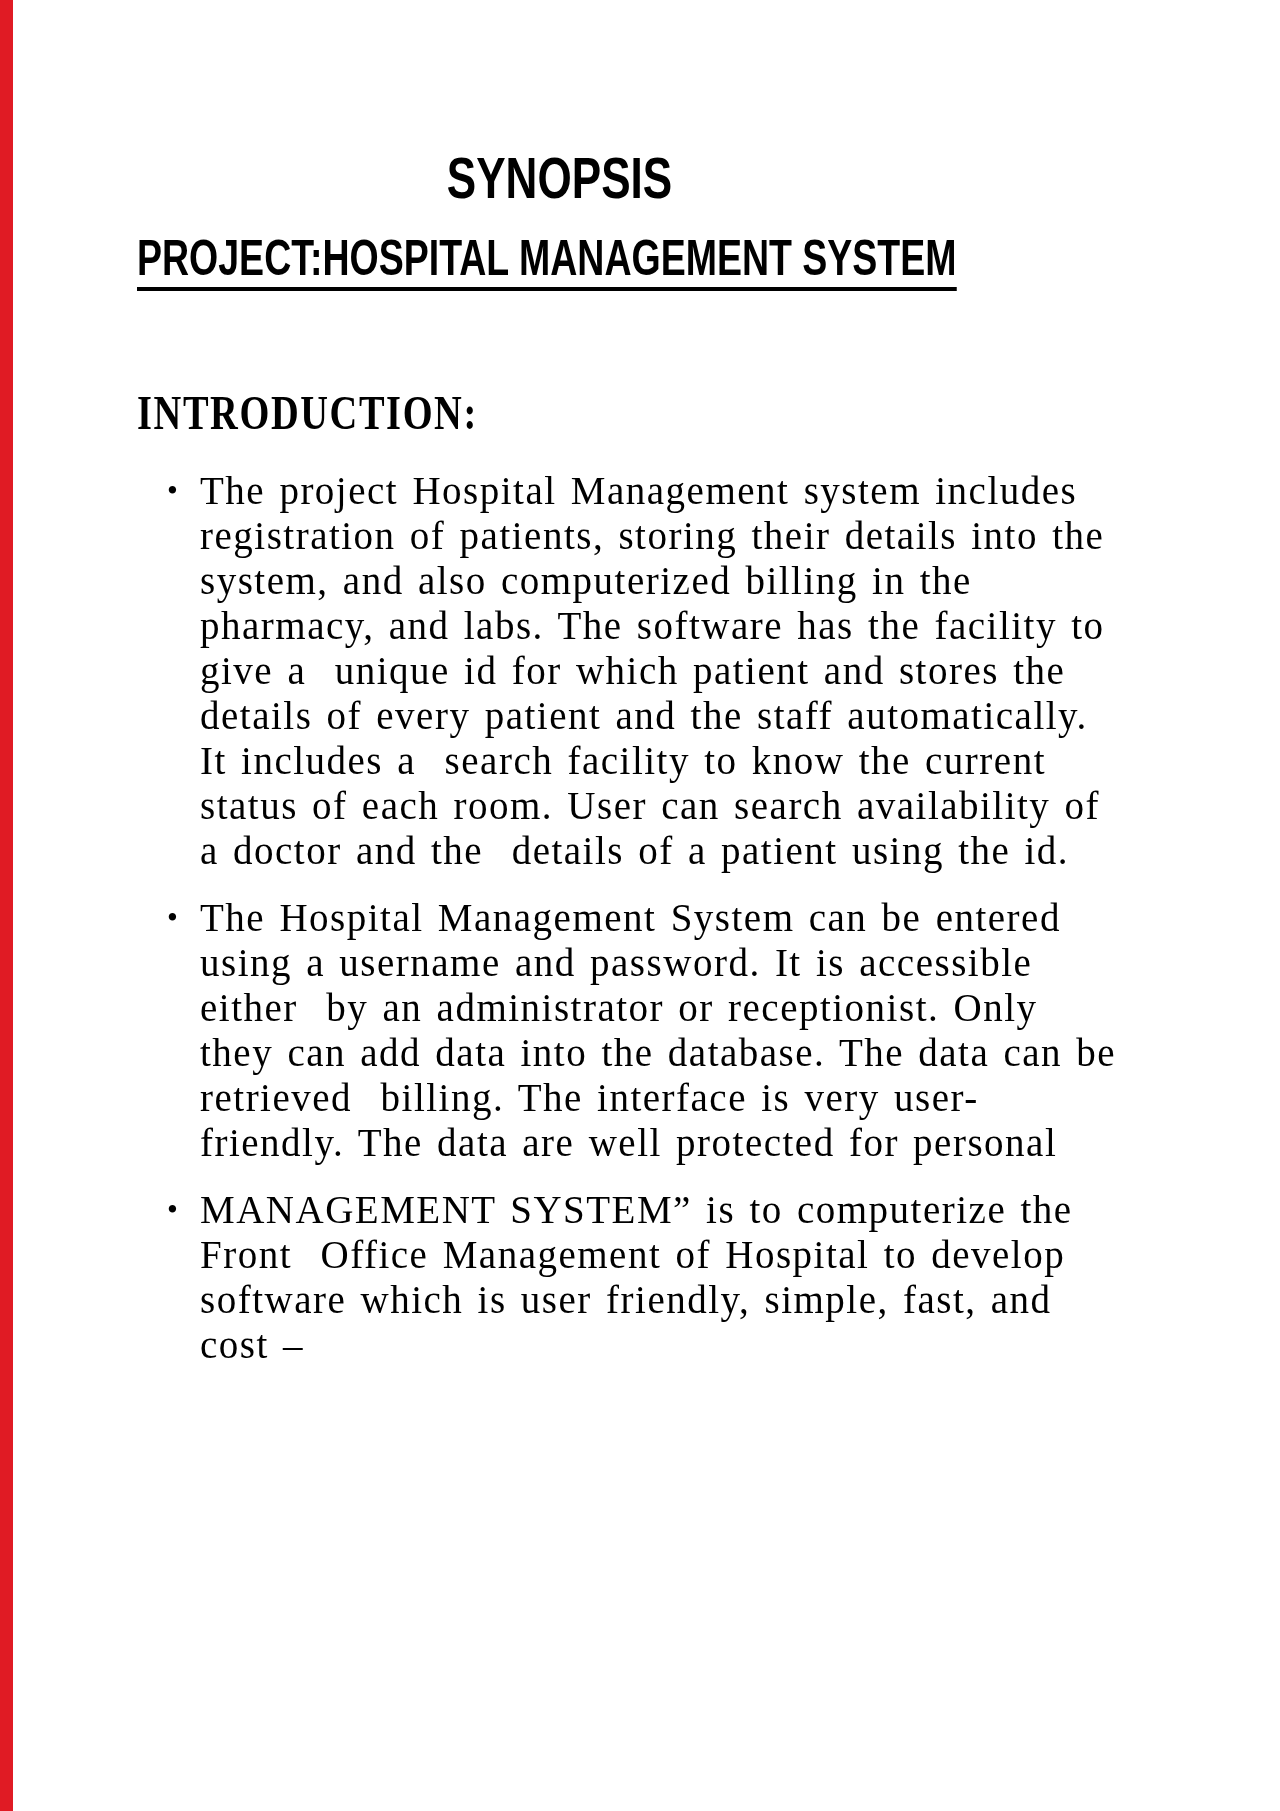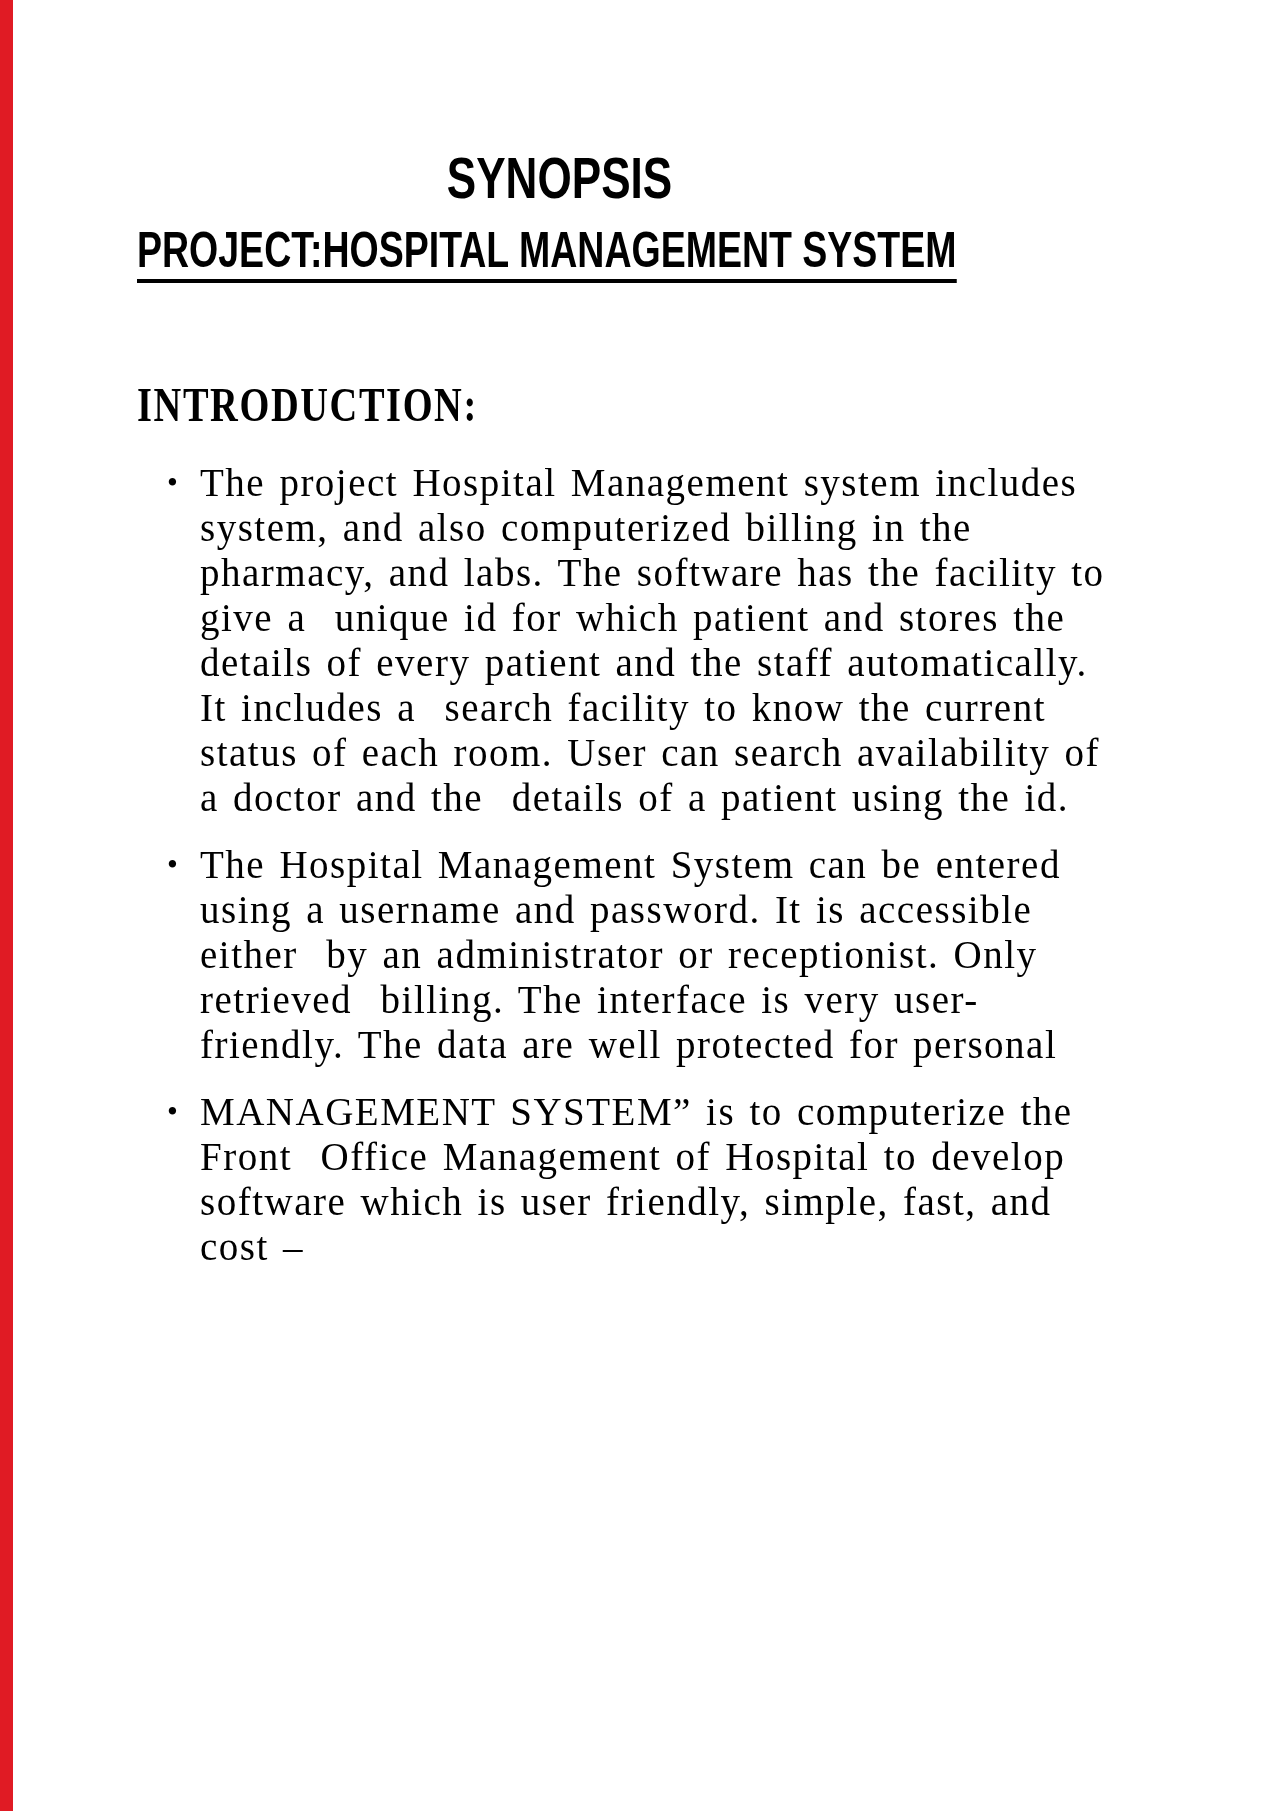--- a/index.html
+++ b/index.html
@@ -34,21 +34,21 @@
     font-family: "Liberation Sans", sans-serif;
     font-weight: bold;
     font-size: 58px;
     line-height: 60px;
     text-align: center;
     transform: scaleX(0.76);
     transform-origin: center top;
     white-space: pre;
   }
   .subtitle-row {
-    margin-top: 16px;
+    margin-top: 24px;
     height: 60px;
   }
   .doc-subtitle {
     display: inline-block;
     font-family: "Liberation Sans", sans-serif;
     font-weight: bold;
     font-size: 50px;
     line-height: 52px;
     border-bottom: 4px solid #000;
     padding-bottom: 3px;
@@ -98,33 +98,35 @@
 <div class="page">
   <h1 class="doc-title">SYNOPSIS</h1>
   <div class="subtitle-row">
     <span class="doc-subtitle">PROJECT:HOSPITAL MANAGEMENT SYSTEM</span>
   </div>
   <h2 class="section-heading">INTRODUCTION:</h2>
   <div class="bullet-list" id="bullet-list">
       <div class="bullet-item">
         <span class="bullet-marker">•</span>
         <div class="bullet-line">The project Hospital Management system includes</div>
+        <div class="bullet-line">registration of patients, storing their details into the</div>
         <div class="bullet-line">system, and also computerized billing in the</div>
         <div class="bullet-line">pharmacy, and labs. The software has the facility to</div>
         <div class="bullet-line">give a  unique id for which patient and stores the</div>
         <div class="bullet-line">details of every patient and the staff automatically.</div>
         <div class="bullet-line">It includes a  search facility to know the current</div>
         <div class="bullet-line">status of each room. User can search availability of</div>
         <div class="bullet-line">a doctor and the  details of a patient using the id.</div>
       </div>
       <div class="bullet-item">
         <span class="bullet-marker">•</span>
         <div class="bullet-line">The Hospital Management System can be entered</div>
         <div class="bullet-line">using a username and password. It is accessible</div>
         <div class="bullet-line">either  by an administrator or receptionist. Only</div>
+        <div class="bullet-line">they can add data into the database. The data can be</div>
         <div class="bullet-line">retrieved  billing. The interface is very user-</div>
         <div class="bullet-line">friendly. The data are well protected for personal</div>
       </div>
       <div class="bullet-item">
         <span class="bullet-marker">•</span>
         <div class="bullet-line">MANAGEMENT SYSTEM” is to computerize the</div>
         <div class="bullet-line">Front  Office Management of Hospital to develop</div>
         <div class="bullet-line">software which is user friendly, simple, fast, and</div>
         <div class="bullet-line">cost –</div>
       </div>

